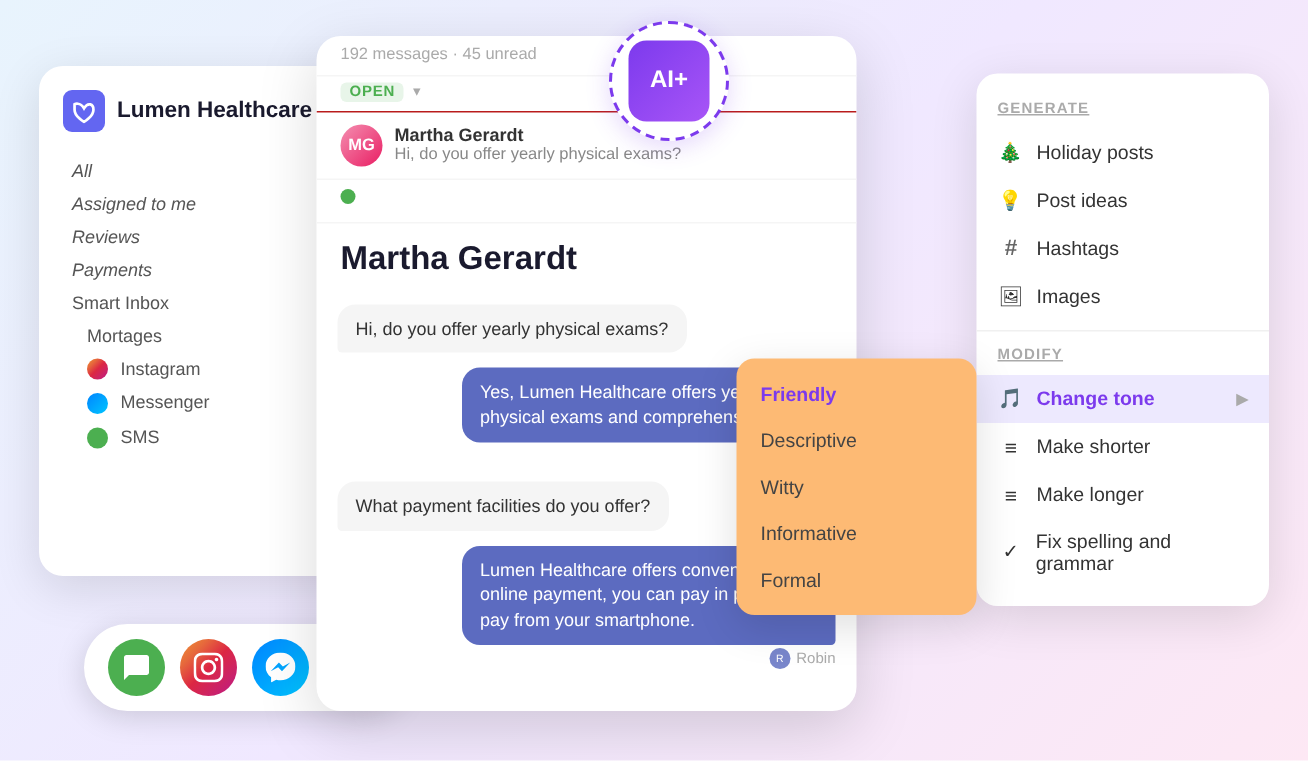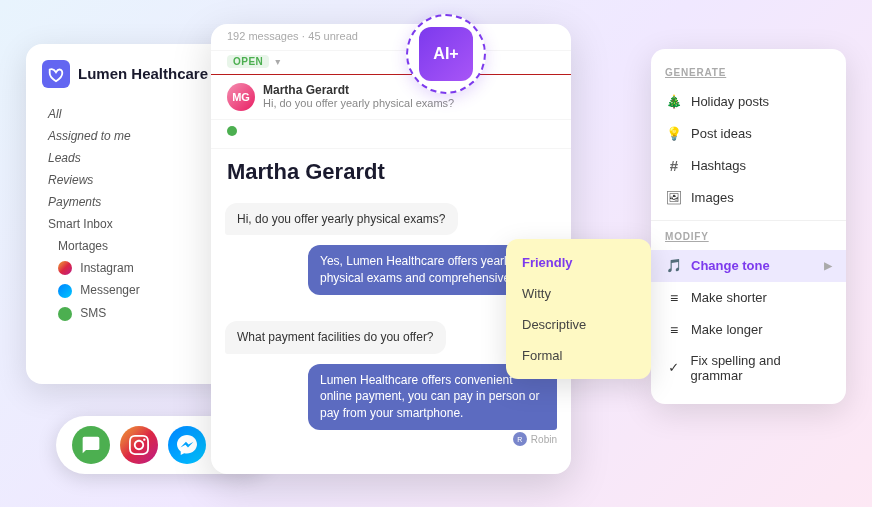--- a/index.html
+++ b/index.html
@@ -336,22 +336,22 @@
       margin-left: auto;
       font-size: 10px;
       color: #aaa;
     }
 
     
     .panel-tone {
       position: absolute;
       top: 215px;
       right: 195px;
-      width: 145px;
-      background: #fef9c3;
+      width: 160px;
+      background: #fdba74;
       border-radius: 12px;
       box-shadow: 0 8px 28px rgba(0,0,0,0.13);
       padding: 8px 0;
       overflow: hidden;
     }
     .tone-item {
       padding: 8px 16px;
       font-size: 13px;
       color: #444;
       cursor: pointer;
@@ -387,24 +387,20 @@
     <div class="inbox-nav">
       <div class="nav-row">
         <span class="nav-row-label">All</span>
         <span class="nav-row-count">3.5K</span>
       </div>
       <div class="nav-row">
         <span class="nav-row-label">Assigned to me</span>
         <span class="nav-row-count">28</span>
       </div>
       <div class="nav-row">
-        <span class="nav-row-label">Leads</span>
-        <span class="nav-row-count">12</span>
-      </div>
-      <div class="nav-row">
         <span class="nav-row-label">Reviews</span>
         <span class="nav-row-count">48</span>
       </div>
       <div class="nav-row">
         <span class="nav-row-label">Payments</span>
         <span class="nav-row-count">6</span>
       </div>
 
       <div class="smart-inbox-row">
         <div class="smart-inbox-left">
@@ -556,18 +552,19 @@
       <span>Make longer</span>
     </div>
     <div class="modify-item">
       <span class="gen-icon" style="font-size:13px;">✓</span>
       <span>Fix spelling and grammar</span>
     </div>
   </div>
 
   <div class="panel-tone">
     <div class="tone-item selected">Friendly</div>
+    <div class="tone-item">Descriptive</div>
     <div class="tone-item">Witty</div>
-    <div class="tone-item">Descriptive</div>
+    <div class="tone-item">Informative</div>
     <div class="tone-item">Formal</div>
   </div>
 
 </div>
 
 </body></html>

